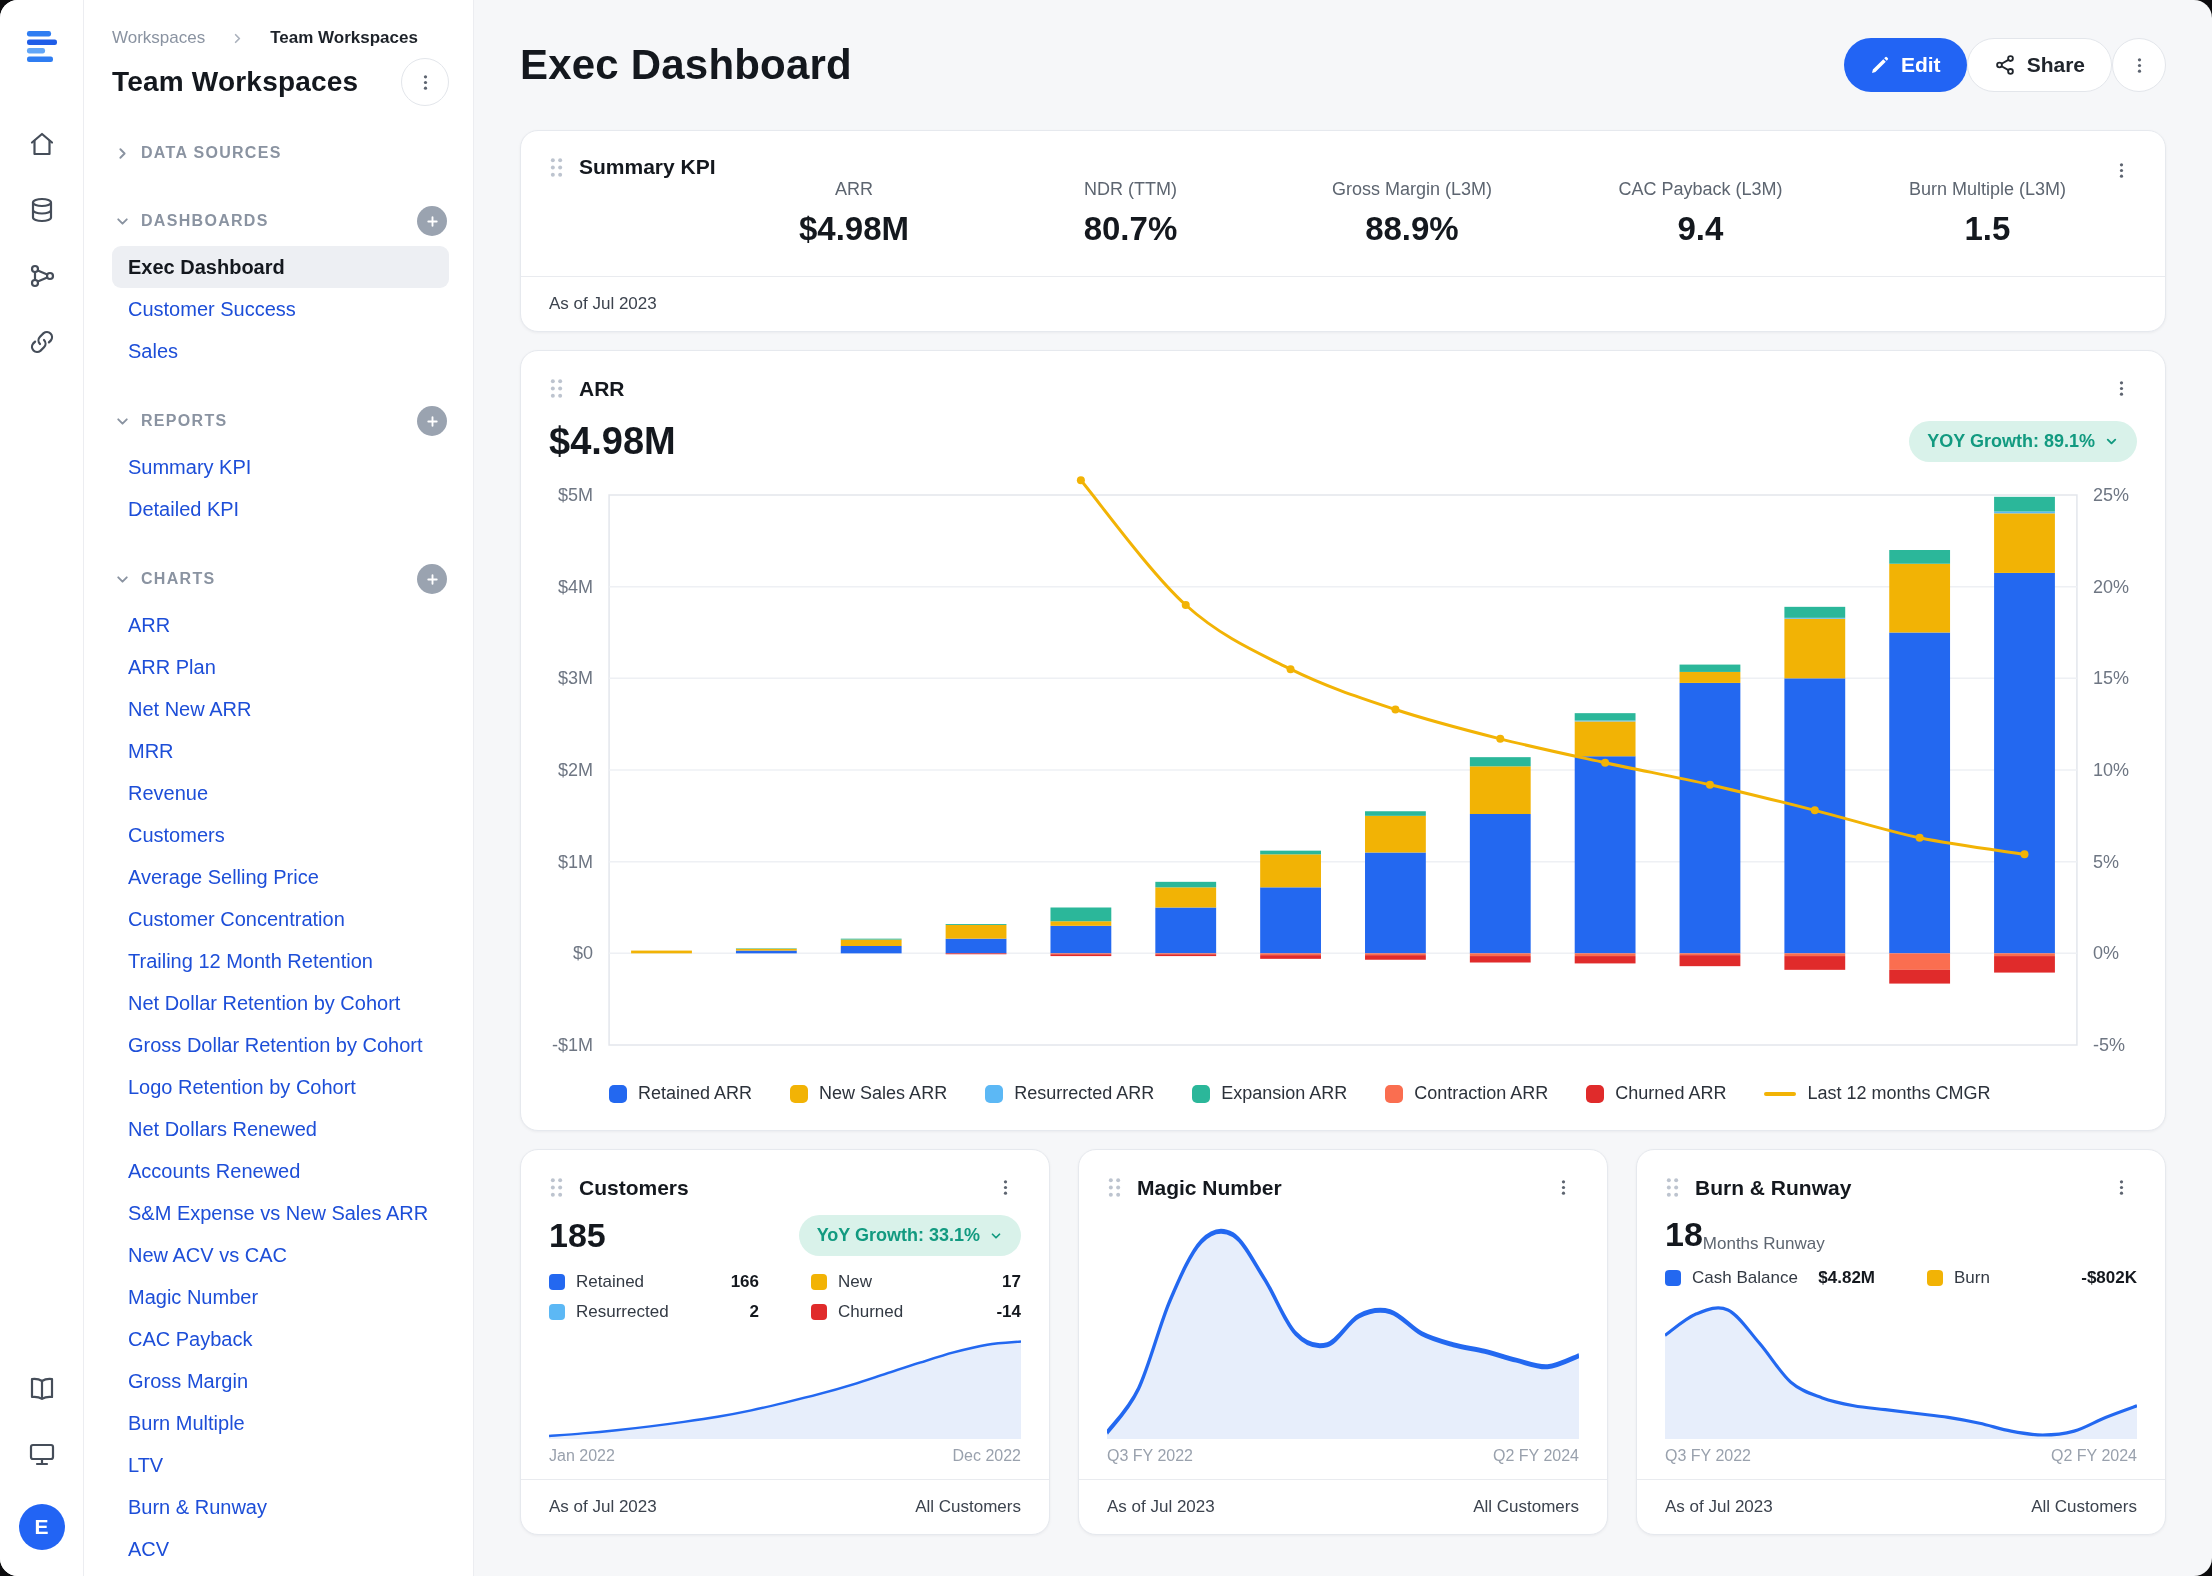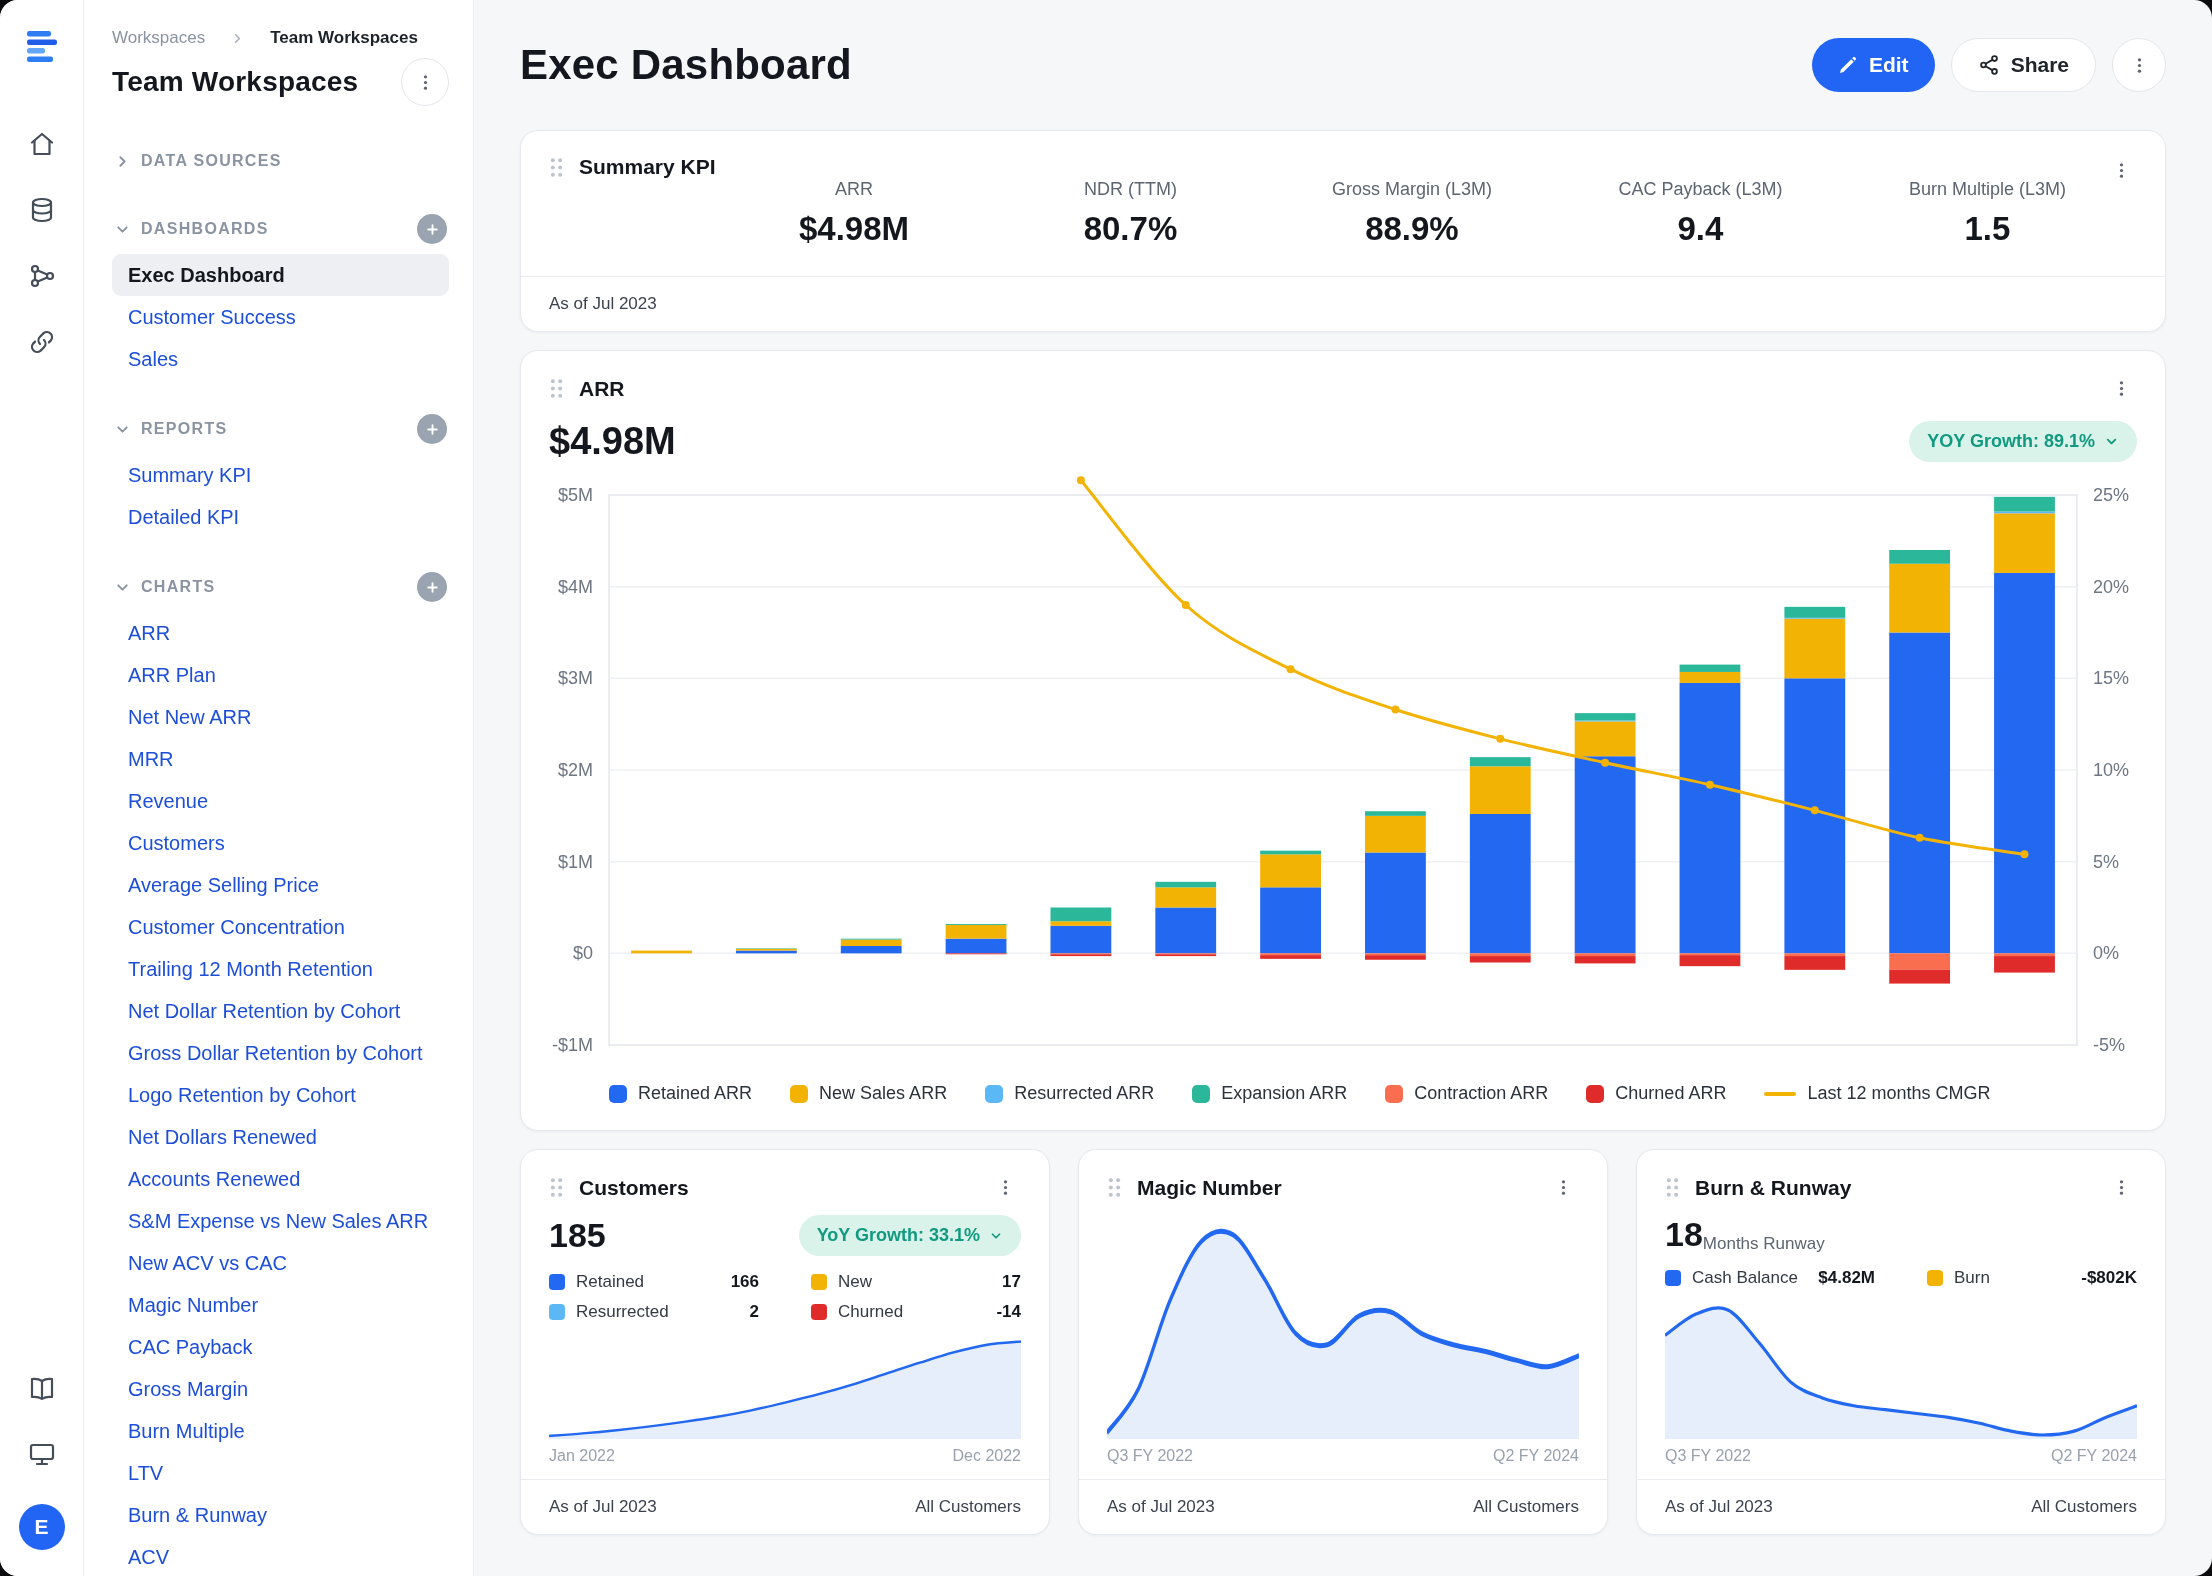--- a/index.html
+++ b/index.html
@@ -18,32 +18,32 @@
 
   
   .sidebar{width:390px;background:#fff;border-right:1px solid #ecedf1;padding:28px 24px 0 28px;flex-shrink:0;overflow:hidden;display:flex;flex-direction:column}
   .breadcrumb{display:flex;align-items:center;gap:25px;font-size:17px;color:#8a93a1;margin-bottom:10px}
   .breadcrumb .chev{display:flex;color:#aab1bc}
   .crumb.current{color:#1d2229;font-weight:bold}
   .sidebar-title-row{display:flex;justify-content:space-between;align-items:center;margin-bottom:30px}
   .sidebar-title{font-size:28px;font-weight:bold;color:#14181e;letter-spacing:.2px}
   .icon-circle{width:48px;height:48px;border-radius:50%;border:1px solid #e3e6eb;background:#fff;color:#5d6470;display:flex;align-items:center;justify-content:center}
   .section-row{display:flex;align-items:center;gap:10px;font-size:16px;font-weight:bold;letter-spacing:1.3px;color:#8a93a1;margin:34px 2px 10px}
-  .section-row.first{margin-top:16px}
+  .section-row.first{margin-top:8px}
   .section-row .chev{display:flex;color:#8a93a1}
   .plus-btn{margin-left:auto;width:30px;height:30px;border-radius:50%;border:none;background:#9aa3b0;display:flex;align-items:center;justify-content:center}
   .nav-list{display:flex;flex-direction:column}
   .nav-item{height:42px;display:flex;align-items:center;padding:0 16px;border-radius:9px;font-size:20px;color:#1d4ed8;white-space:nowrap;overflow:hidden;text-overflow:ellipsis;flex-shrink:0}
   .nav-item.active{background:#edeff3;font-weight:bold;color:#14181e}
 
   
   main{flex:1;min-width:0;padding:38px 46px 0;display:flex;flex-direction:column;overflow:hidden}
   .main-header{display:flex;justify-content:space-between;align-items:center;margin-bottom:38px}
   .page-title{font-size:42px;font-weight:bold;color:#14181e;letter-spacing:.2px}
-  .header-actions{display:flex;align-items:center;gap:16px}
+  .header-actions{display:flex;align-items:center;}
   .btn{height:54px;border-radius:27px;font-size:21px;font-weight:bold;display:inline-flex;align-items:center;gap:11px;padding:0 26px;border:none}
   .btn-primary{background:#2264f4;color:#fff}
   .btn-secondary{background:#fff;color:#20252c;border:1px solid #e3e6eb}
   .btn-circle{width:54px;height:54px;border-radius:50%;background:#fff;border:1px solid #e3e6eb;color:#5d6470;display:flex;align-items:center;justify-content:center}
 
   .card{background:#fff;border:1px solid #e6e9ee;border-radius:18px;box-shadow:0 1px 3px rgba(16,24,40,.05)}
   .card-head{display:flex;align-items:center;gap:15px;padding:22px 28px 6px}
   .card-title{font-size:21px;font-weight:bold;color:#14181e}
   .drag{display:flex}
   .kebab-btn{margin-left:auto;background:none;border:none;color:#5d6470;display:flex;padding:6px}

